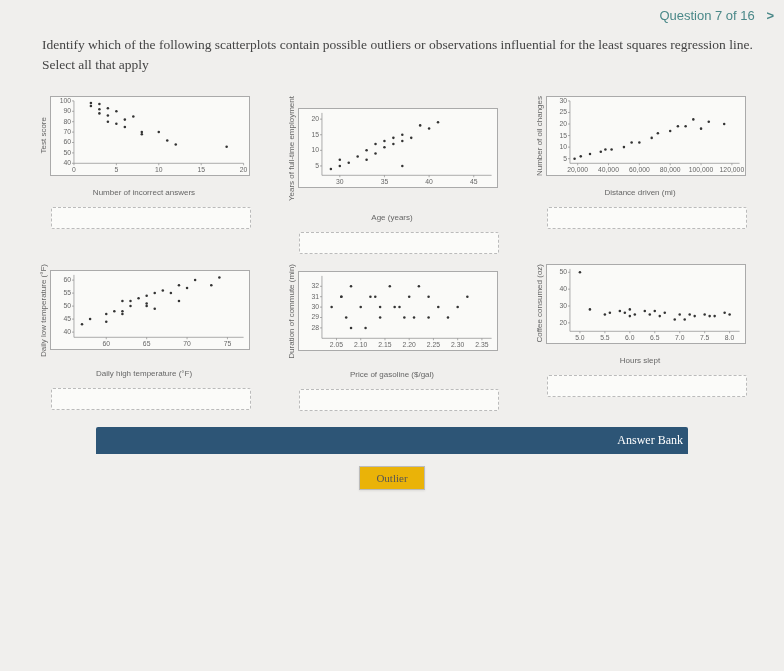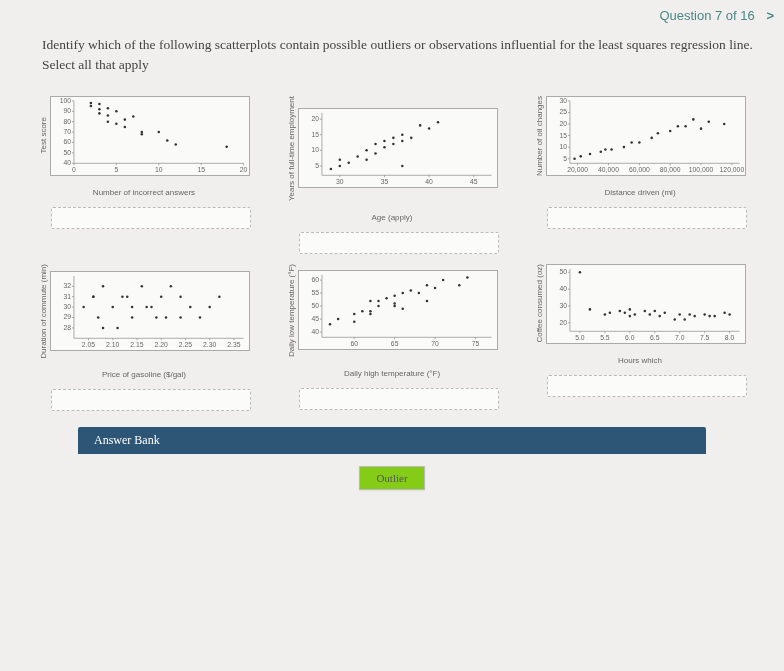--- a/index.html
+++ b/index.html
@@ -69,33 +69,33 @@
       border-radius: 2px;
     }
     .answer-bank {
       margin: 16px 14px 0 14px;
     }
     .bank-header {
       background: #2d5576;
       color: #fff;
       font-family: Georgia, serif;
       font-size: 12px;
-      padding: 6px 16px;
-      text-align: left;
+      padding: 6px 5px;
+      text-align: right;
       border-radius: 2px 2px 0 0;
-      margin: 0 64px;
+      margin: 0 82px;
     }
     .bank-items {
       display: flex;
       justify-content: space-around;
       padding: 12px 40px;
     }
     .chip {
       border: 1px solid #bbb;
-      background: #84cc16;
+      background: #eab308;
       padding: 5px 16px;
       font-size: 11px;
       font-family: Georgia, serif;
       color: #555;
       box-shadow: 0 1px 2px rgba(0,0,0,.08);
       cursor: grab;
     }
   </style>
 </head>
 <body>
@@ -201,21 +201,21 @@
             <circle class="dot" cx="95.26315789473684" cy="29.6" r="1.3"></circle>
             <circle class="dot" cx="104.42105263157895" cy="26.4" r="1.3"></circle>
             <circle class="dot" cx="104.42105263157895" cy="32.8" r="1.3"></circle>
             <circle class="dot" cx="113.57894736842104" cy="29.6" r="1.3"></circle>
             <circle class="dot" cx="122.73684210526316" cy="16.799999999999997" r="1.3"></circle>
             <circle class="dot" cx="131.89473684210526" cy="20" r="1.3"></circle>
             <circle class="dot" cx="141.05263157894737" cy="13.600000000000001" r="1.3"></circle>
             <circle class="dot" cx="104.42105263157895" cy="58.4" r="1.3"></circle>
           </svg></div>
     </div>
-    <div class="xlabel">Age (apply)</div>
+    <div class="xlabel">Age (years)</div>
     <div class="dropzone"></div>
   </div>
 
   <div class="chart-cell">
     <div class="chart-wrap">
       <div class="ylabel">Number of oil changes</div>
       <div class="plot"><svg viewBox="0 0 200 80">
             <line x1="22" y1="68" x2="196" y2="68" stroke="#888" stroke-width="0.7"></line>
             <line x1="22" y1="4" x2="22" y2="68" stroke="#888" stroke-width="0.7"></line>
             <line x1="20" y1="63.25925925925926" x2="22" y2="63.25925925925926" stroke="#888" stroke-width="0.7"></line>
@@ -256,20 +256,74 @@
             <circle class="dot" cx="124.81818181818183" cy="34.81481481481482" r="1.3"></circle>
             <circle class="dot" cx="132.72727272727272" cy="30.074074074074076" r="1.3"></circle>
             <circle class="dot" cx="140.63636363636363" cy="30.074074074074076" r="1.3"></circle>
             <circle class="dot" cx="148.54545454545456" cy="22.962962962962962" r="1.3"></circle>
             <circle class="dot" cx="164.36363636363637" cy="25.333333333333336" r="1.3"></circle>
             <circle class="dot" cx="180.1818181818182" cy="27.703703703703702" r="1.3"></circle>
             <circle class="dot" cx="156.45454545454544" cy="32.44444444444444" r="1.3"></circle>
           </svg></div>
     </div>
     <div class="xlabel">Distance driven (mi)</div>
+    <div class="dropzone"></div>
+  </div>
+
+  <div class="chart-cell">
+    <div class="chart-wrap">
+      <div class="ylabel">Daily low temperature (°F)</div>
+      <div class="plot"><svg viewBox="0 0 200 80">
+            <line x1="22" y1="68" x2="196" y2="68" stroke="#888" stroke-width="0.7"></line>
+            <line x1="22" y1="4" x2="22" y2="68" stroke="#888" stroke-width="0.7"></line>
+            <line x1="20" y1="62.666666666666664" x2="22" y2="62.666666666666664" stroke="#888" stroke-width="0.7"></line>
+            <text class="yticks" x="19" y="64.66666666666666" text-anchor="end">40</text>
+            <line x1="20" y1="49.33333333333333" x2="22" y2="49.33333333333333" stroke="#888" stroke-width="0.7"></line>
+            <text class="yticks" x="19" y="51.33333333333333" text-anchor="end">45</text>
+            <line x1="20" y1="36" x2="22" y2="36" stroke="#888" stroke-width="0.7"></line>
+            <text class="yticks" x="19" y="38" text-anchor="end">50</text>
+            <line x1="20" y1="22.666666666666664" x2="22" y2="22.666666666666664" stroke="#888" stroke-width="0.7"></line>
+            <text class="yticks" x="19" y="24.666666666666664" text-anchor="end">55</text>
+            <line x1="20" y1="9.333333333333336" x2="22" y2="9.333333333333336" stroke="#888" stroke-width="0.7"></line>
+            <text class="yticks" x="19" y="11.333333333333336" text-anchor="end">60</text>
+            <line x1="55.14285714285714" y1="68" x2="55.14285714285714" y2="70" stroke="#888" stroke-width="0.7"></line>
+            <text class="xticks" x="55.14285714285714" y="77" text-anchor="middle">60</text>
+            <line x1="96.57142857142857" y1="68" x2="96.57142857142857" y2="70" stroke="#888" stroke-width="0.7"></line>
+            <text class="xticks" x="96.57142857142857" y="77" text-anchor="middle">65</text>
+            <line x1="138" y1="68" x2="138" y2="70" stroke="#888" stroke-width="0.7"></line>
+            <text class="xticks" x="138" y="77" text-anchor="middle">70</text>
+            <line x1="179.42857142857142" y1="68" x2="179.42857142857142" y2="70" stroke="#888" stroke-width="0.7"></line>
+            <text class="xticks" x="179.42857142857142" y="77" text-anchor="middle">75</text>
+            <circle class="dot" cx="30.285714285714285" cy="54.666666666666664" r="1.3"></circle>
+            <circle class="dot" cx="38.57142857142857" cy="49.33333333333333" r="1.3"></circle>
+            <circle class="dot" cx="55.14285714285714" cy="52" r="1.3"></circle>
+            <circle class="dot" cx="63.42857142857142" cy="41.33333333333333" r="1.3"></circle>
+            <circle class="dot" cx="71.71428571428571" cy="44" r="1.3"></circle>
+            <circle class="dot" cx="71.71428571428571" cy="30.666666666666664" r="1.3"></circle>
+            <circle class="dot" cx="80" cy="36" r="1.3"></circle>
+            <circle class="dot" cx="80" cy="30.666666666666664" r="1.3"></circle>
+            <circle class="dot" cx="88.28571428571428" cy="28" r="1.3"></circle>
+            <circle class="dot" cx="96.57142857142857" cy="36" r="1.3"></circle>
+            <circle class="dot" cx="96.57142857142857" cy="25.333333333333336" r="1.3"></circle>
+            <circle class="dot" cx="104.85714285714285" cy="38.66666666666667" r="1.3"></circle>
+            <circle class="dot" cx="104.85714285714285" cy="22.666666666666664" r="1.3"></circle>
+            <circle class="dot" cx="113.14285714285715" cy="20" r="1.3"></circle>
+            <circle class="dot" cx="121.42857142857142" cy="22.666666666666664" r="1.3"></circle>
+            <circle class="dot" cx="129.71428571428572" cy="14.666666666666664" r="1.3"></circle>
+            <circle class="dot" cx="129.71428571428572" cy="30.666666666666664" r="1.3"></circle>
+            <circle class="dot" cx="138" cy="17.333333333333336" r="1.3"></circle>
+            <circle class="dot" cx="146.28571428571428" cy="9.333333333333336" r="1.3"></circle>
+            <circle class="dot" cx="162.85714285714286" cy="14.666666666666664" r="1.3"></circle>
+            <circle class="dot" cx="171.14285714285714" cy="6.666666666666664" r="1.3"></circle>
+            <circle class="dot" cx="55.14285714285714" cy="44" r="1.3"></circle>
+            <circle class="dot" cx="71.71428571428571" cy="41.33333333333333" r="1.3"></circle>
+            <circle class="dot" cx="96.57142857142857" cy="33.333333333333336" r="1.3"></circle>
+          </svg></div>
+    </div>
+    <div class="xlabel">Daily high temperature (°F)</div>
     <div class="dropzone"></div>
   </div>
 
   <div class="chart-cell">
     <div class="chart-wrap">
       <div class="ylabel">Duration of commute (min)</div>
       <div class="plot"><svg viewBox="0 0 200 80">
             <line x1="22" y1="68" x2="196" y2="68" stroke="#888" stroke-width="0.7"></line>
             <line x1="22" y1="4" x2="22" y2="68" stroke="#888" stroke-width="0.7"></line>
             <line x1="20" y1="57.333333333333336" x2="22" y2="57.333333333333336" stroke="#888" stroke-width="0.7"></line>
@@ -322,74 +376,20 @@
             <circle class="dot" cx="131.37142857142865" cy="25.333333333333336" r="1.3"></circle>
             <circle class="dot" cx="41.8857142857143" cy="25.333333333333336" r="1.3"></circle>
           </svg></div>
     </div>
     <div class="xlabel">Price of gasoline ($/gal)</div>
     <div class="dropzone"></div>
   </div>
 
   <div class="chart-cell">
     <div class="chart-wrap">
-      <div class="ylabel">Daily low temperature (°F)</div>
-      <div class="plot"><svg viewBox="0 0 200 80">
-            <line x1="22" y1="68" x2="196" y2="68" stroke="#888" stroke-width="0.7"></line>
-            <line x1="22" y1="4" x2="22" y2="68" stroke="#888" stroke-width="0.7"></line>
-            <line x1="20" y1="62.666666666666664" x2="22" y2="62.666666666666664" stroke="#888" stroke-width="0.7"></line>
-            <text class="yticks" x="19" y="64.66666666666666" text-anchor="end">40</text>
-            <line x1="20" y1="49.33333333333333" x2="22" y2="49.33333333333333" stroke="#888" stroke-width="0.7"></line>
-            <text class="yticks" x="19" y="51.33333333333333" text-anchor="end">45</text>
-            <line x1="20" y1="36" x2="22" y2="36" stroke="#888" stroke-width="0.7"></line>
-            <text class="yticks" x="19" y="38" text-anchor="end">50</text>
-            <line x1="20" y1="22.666666666666664" x2="22" y2="22.666666666666664" stroke="#888" stroke-width="0.7"></line>
-            <text class="yticks" x="19" y="24.666666666666664" text-anchor="end">55</text>
-            <line x1="20" y1="9.333333333333336" x2="22" y2="9.333333333333336" stroke="#888" stroke-width="0.7"></line>
-            <text class="yticks" x="19" y="11.333333333333336" text-anchor="end">60</text>
-            <line x1="55.14285714285714" y1="68" x2="55.14285714285714" y2="70" stroke="#888" stroke-width="0.7"></line>
-            <text class="xticks" x="55.14285714285714" y="77" text-anchor="middle">60</text>
-            <line x1="96.57142857142857" y1="68" x2="96.57142857142857" y2="70" stroke="#888" stroke-width="0.7"></line>
-            <text class="xticks" x="96.57142857142857" y="77" text-anchor="middle">65</text>
-            <line x1="138" y1="68" x2="138" y2="70" stroke="#888" stroke-width="0.7"></line>
-            <text class="xticks" x="138" y="77" text-anchor="middle">70</text>
-            <line x1="179.42857142857142" y1="68" x2="179.42857142857142" y2="70" stroke="#888" stroke-width="0.7"></line>
-            <text class="xticks" x="179.42857142857142" y="77" text-anchor="middle">75</text>
-            <circle class="dot" cx="30.285714285714285" cy="54.666666666666664" r="1.3"></circle>
-            <circle class="dot" cx="38.57142857142857" cy="49.33333333333333" r="1.3"></circle>
-            <circle class="dot" cx="55.14285714285714" cy="52" r="1.3"></circle>
-            <circle class="dot" cx="63.42857142857142" cy="41.33333333333333" r="1.3"></circle>
-            <circle class="dot" cx="71.71428571428571" cy="44" r="1.3"></circle>
-            <circle class="dot" cx="71.71428571428571" cy="30.666666666666664" r="1.3"></circle>
-            <circle class="dot" cx="80" cy="36" r="1.3"></circle>
-            <circle class="dot" cx="80" cy="30.666666666666664" r="1.3"></circle>
-            <circle class="dot" cx="88.28571428571428" cy="28" r="1.3"></circle>
-            <circle class="dot" cx="96.57142857142857" cy="36" r="1.3"></circle>
-            <circle class="dot" cx="96.57142857142857" cy="25.333333333333336" r="1.3"></circle>
-            <circle class="dot" cx="104.85714285714285" cy="38.66666666666667" r="1.3"></circle>
-            <circle class="dot" cx="104.85714285714285" cy="22.666666666666664" r="1.3"></circle>
-            <circle class="dot" cx="113.14285714285715" cy="20" r="1.3"></circle>
-            <circle class="dot" cx="121.42857142857142" cy="22.666666666666664" r="1.3"></circle>
-            <circle class="dot" cx="129.71428571428572" cy="14.666666666666664" r="1.3"></circle>
-            <circle class="dot" cx="129.71428571428572" cy="30.666666666666664" r="1.3"></circle>
-            <circle class="dot" cx="138" cy="17.333333333333336" r="1.3"></circle>
-            <circle class="dot" cx="146.28571428571428" cy="9.333333333333336" r="1.3"></circle>
-            <circle class="dot" cx="162.85714285714286" cy="14.666666666666664" r="1.3"></circle>
-            <circle class="dot" cx="171.14285714285714" cy="6.666666666666664" r="1.3"></circle>
-            <circle class="dot" cx="55.14285714285714" cy="44" r="1.3"></circle>
-            <circle class="dot" cx="71.71428571428571" cy="41.33333333333333" r="1.3"></circle>
-            <circle class="dot" cx="96.57142857142857" cy="33.333333333333336" r="1.3"></circle>
-          </svg></div>
-    </div>
-    <div class="xlabel">Daily high temperature (°F)</div>
-    <div class="dropzone"></div>
-  </div>
-
-  <div class="chart-cell">
-    <div class="chart-wrap">
       <div class="ylabel">Coffee consumed (oz)</div>
       <div class="plot"><svg viewBox="0 0 200 80">
             <line x1="22" y1="68" x2="196" y2="68" stroke="#888" stroke-width="0.7"></line>
             <line x1="22" y1="4" x2="22" y2="68" stroke="#888" stroke-width="0.7"></line>
             <line x1="20" y1="59.351351351351354" x2="22" y2="59.351351351351354" stroke="#888" stroke-width="0.7"></line>
             <text class="yticks" x="19" y="61.351351351351354" text-anchor="end">20</text>
             <line x1="20" y1="42.05405405405405" x2="22" y2="42.05405405405405" stroke="#888" stroke-width="0.7"></line>
             <text class="yticks" x="19" y="44.05405405405405" text-anchor="end">30</text>
             <line x1="20" y1="24.756756756756758" x2="22" y2="24.756756756756758" stroke="#888" stroke-width="0.7"></line>
             <text class="yticks" x="19" y="26.756756756756758" text-anchor="end">40</text>
@@ -428,21 +428,21 @@
             <circle class="dot" cx="170.41176470588238" cy="52.432432432432435" r="1.3"></circle>
             <circle class="dot" cx="180.64705882352948" cy="48.97297297297297" r="1.3"></circle>
             <circle class="dot" cx="185.76470588235298" cy="50.7027027027027" r="1.3"></circle>
             <circle class="dot" cx="109.00000000000001" cy="47.24324324324324" r="1.3"></circle>
             <circle class="dot" cx="144.82352941176475" cy="50.7027027027027" r="1.3"></circle>
             <circle class="dot" cx="83.41176470588238" cy="52.432432432432435" r="1.3"></circle>
             <circle class="dot" cx="62.94117647058823" cy="48.97297297297297" r="1.3"></circle>
             <circle class="dot" cx="165.29411764705884" cy="52.432432432432435" r="1.3"></circle>
           </svg></div>
     </div>
-    <div class="xlabel">Hours which</div>
+    <div class="xlabel">Hours slept</div>
     <div class="dropzone"></div>
   </div>
 </div>
 
 <div class="answer-bank">
   <div class="bank-header">Answer Bank</div>
   <div class="bank-items">
     <div class="chip">Outlier</div>
   </div>
 </div>

